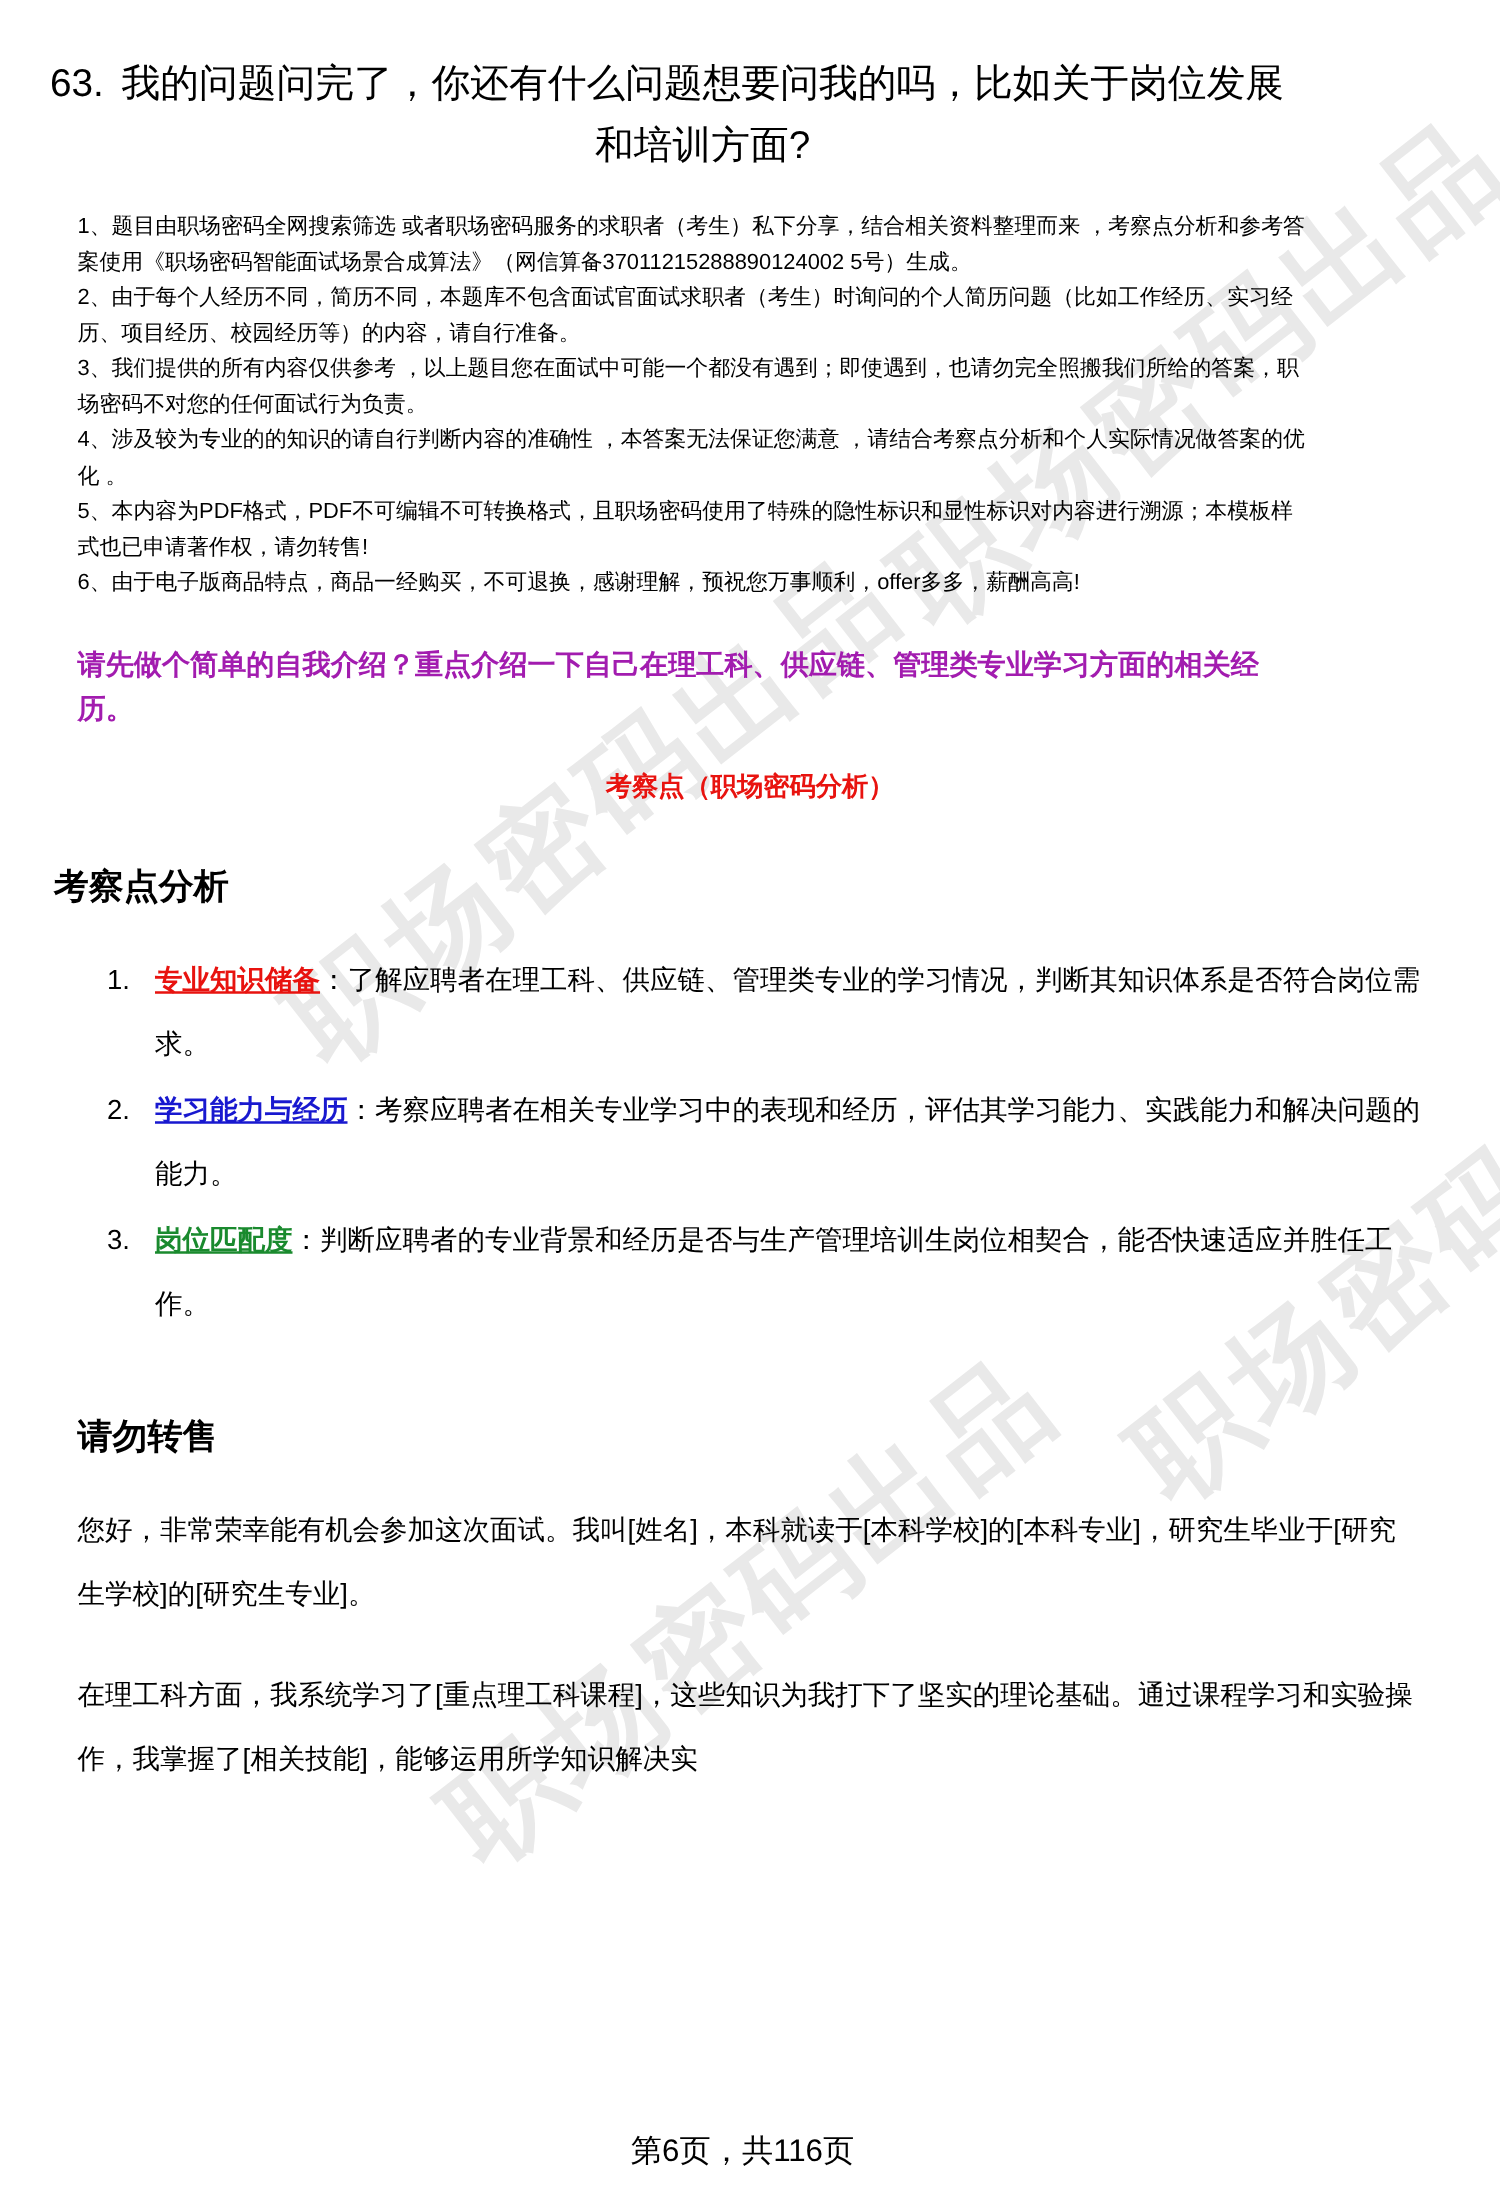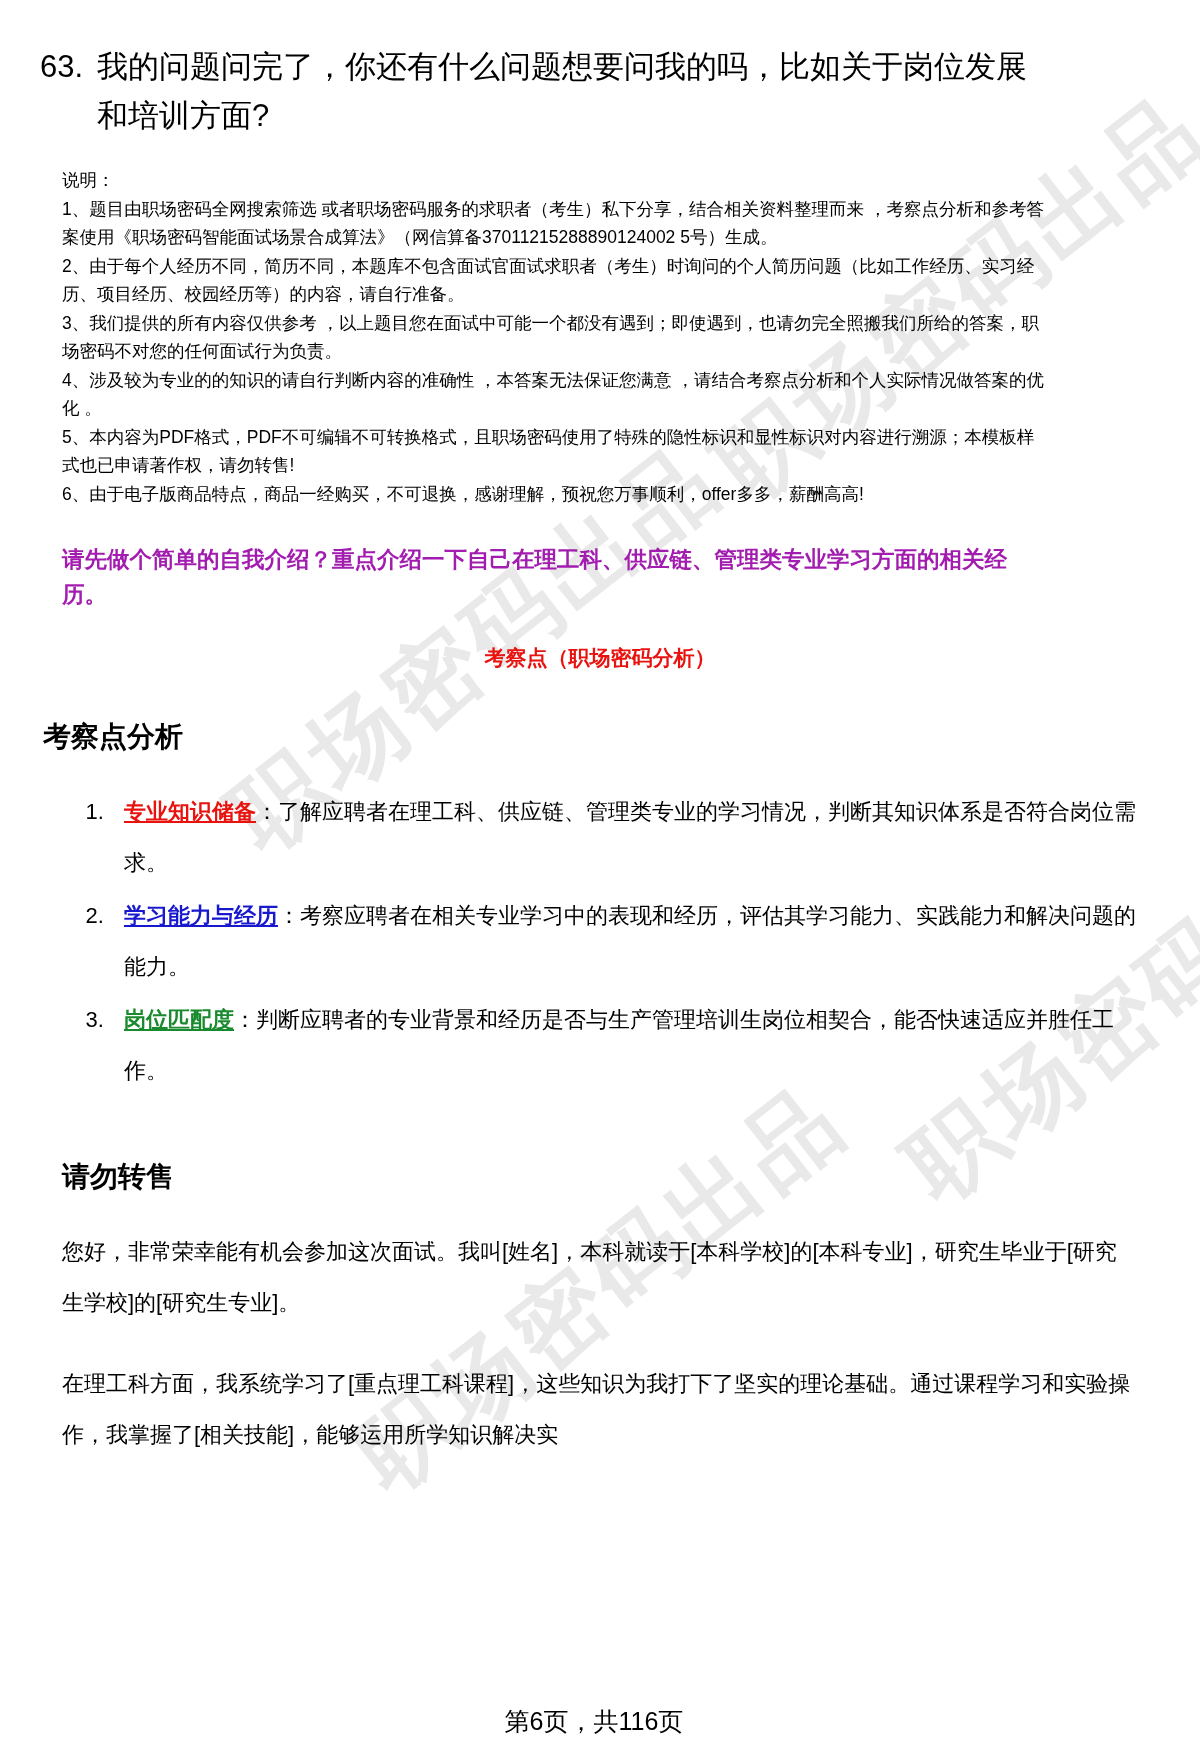--- a/index.html
+++ b/index.html
@@ -47,20 +47,21 @@
   .content {
     position: relative;
     z-index: 2;
   }
 
   
   .title-block {
     display: flex;
     padding: 42px 62px 0 40px;
     align-items: flex-start;
+    text-align: center;
   }
   .title-num {
     font-size: 31px;
     line-height: 49px;
     white-space: nowrap;
     margin-right: 14px;
     font-weight: 400;
   }
   .title-text {
     font-size: 31px;
@@ -166,21 +167,20 @@
   </div>
 
   <div class="content">
 
     <div class="title-block">
       <span class="title-num">63.</span>
       <span class="title-text">我的问题问完了，你还有什么问题想要问我的吗，比如关于岗位发展和培训方面?</span>
     </div>
 
     <div class="notes">
-      <p>说明：</p>
       <p>1、题目由职场密码全网搜索筛选 或者职场密码服务的求职者（考生）私下分享，结合相关资料整理而来 ，考察点分析和参考答案使用《职场密码智能面试场景合成算法》（网信算备37011215288890124002 5号）生成。</p>
       <p>2、由于每个人经历不同，简历不同，本题库不包含面试官面试求职者（考生）时询问的个人简历问题（比如工作经历、实习经历、项目经历、校园经历等）的内容，请自行准备。</p>
       <p>3、我们提供的所有内容仅供参考 ，以上题目您在面试中可能一个都没有遇到；即使遇到，也请勿完全照搬我们所给的答案，职场密码不对您的任何面试行为负责。</p>
       <p>4、涉及较为专业的的知识的请自行判断内容的准确性 ，本答案无法保证您满意 ，请结合考察点分析和个人实际情况做答案的优化 。</p>
       <p>5、本内容为PDF格式，PDF不可编辑不可转换格式，且职场密码使用了特殊的隐性标识和显性标识对内容进行溯源；本模板样式也已申请著作权，请勿转售!</p>
       <p>6、由于电子版商品特点，商品一经购买，不可退换，感谢理解，预祝您万事顺利，offer多多，薪酬高高!</p>
     </div>
 
     <p class="red-lead">请先做个简单的自我介绍？重点介绍一下自己在理工科、供应链、管理类专业学习方面的相关经历。</p>
 

